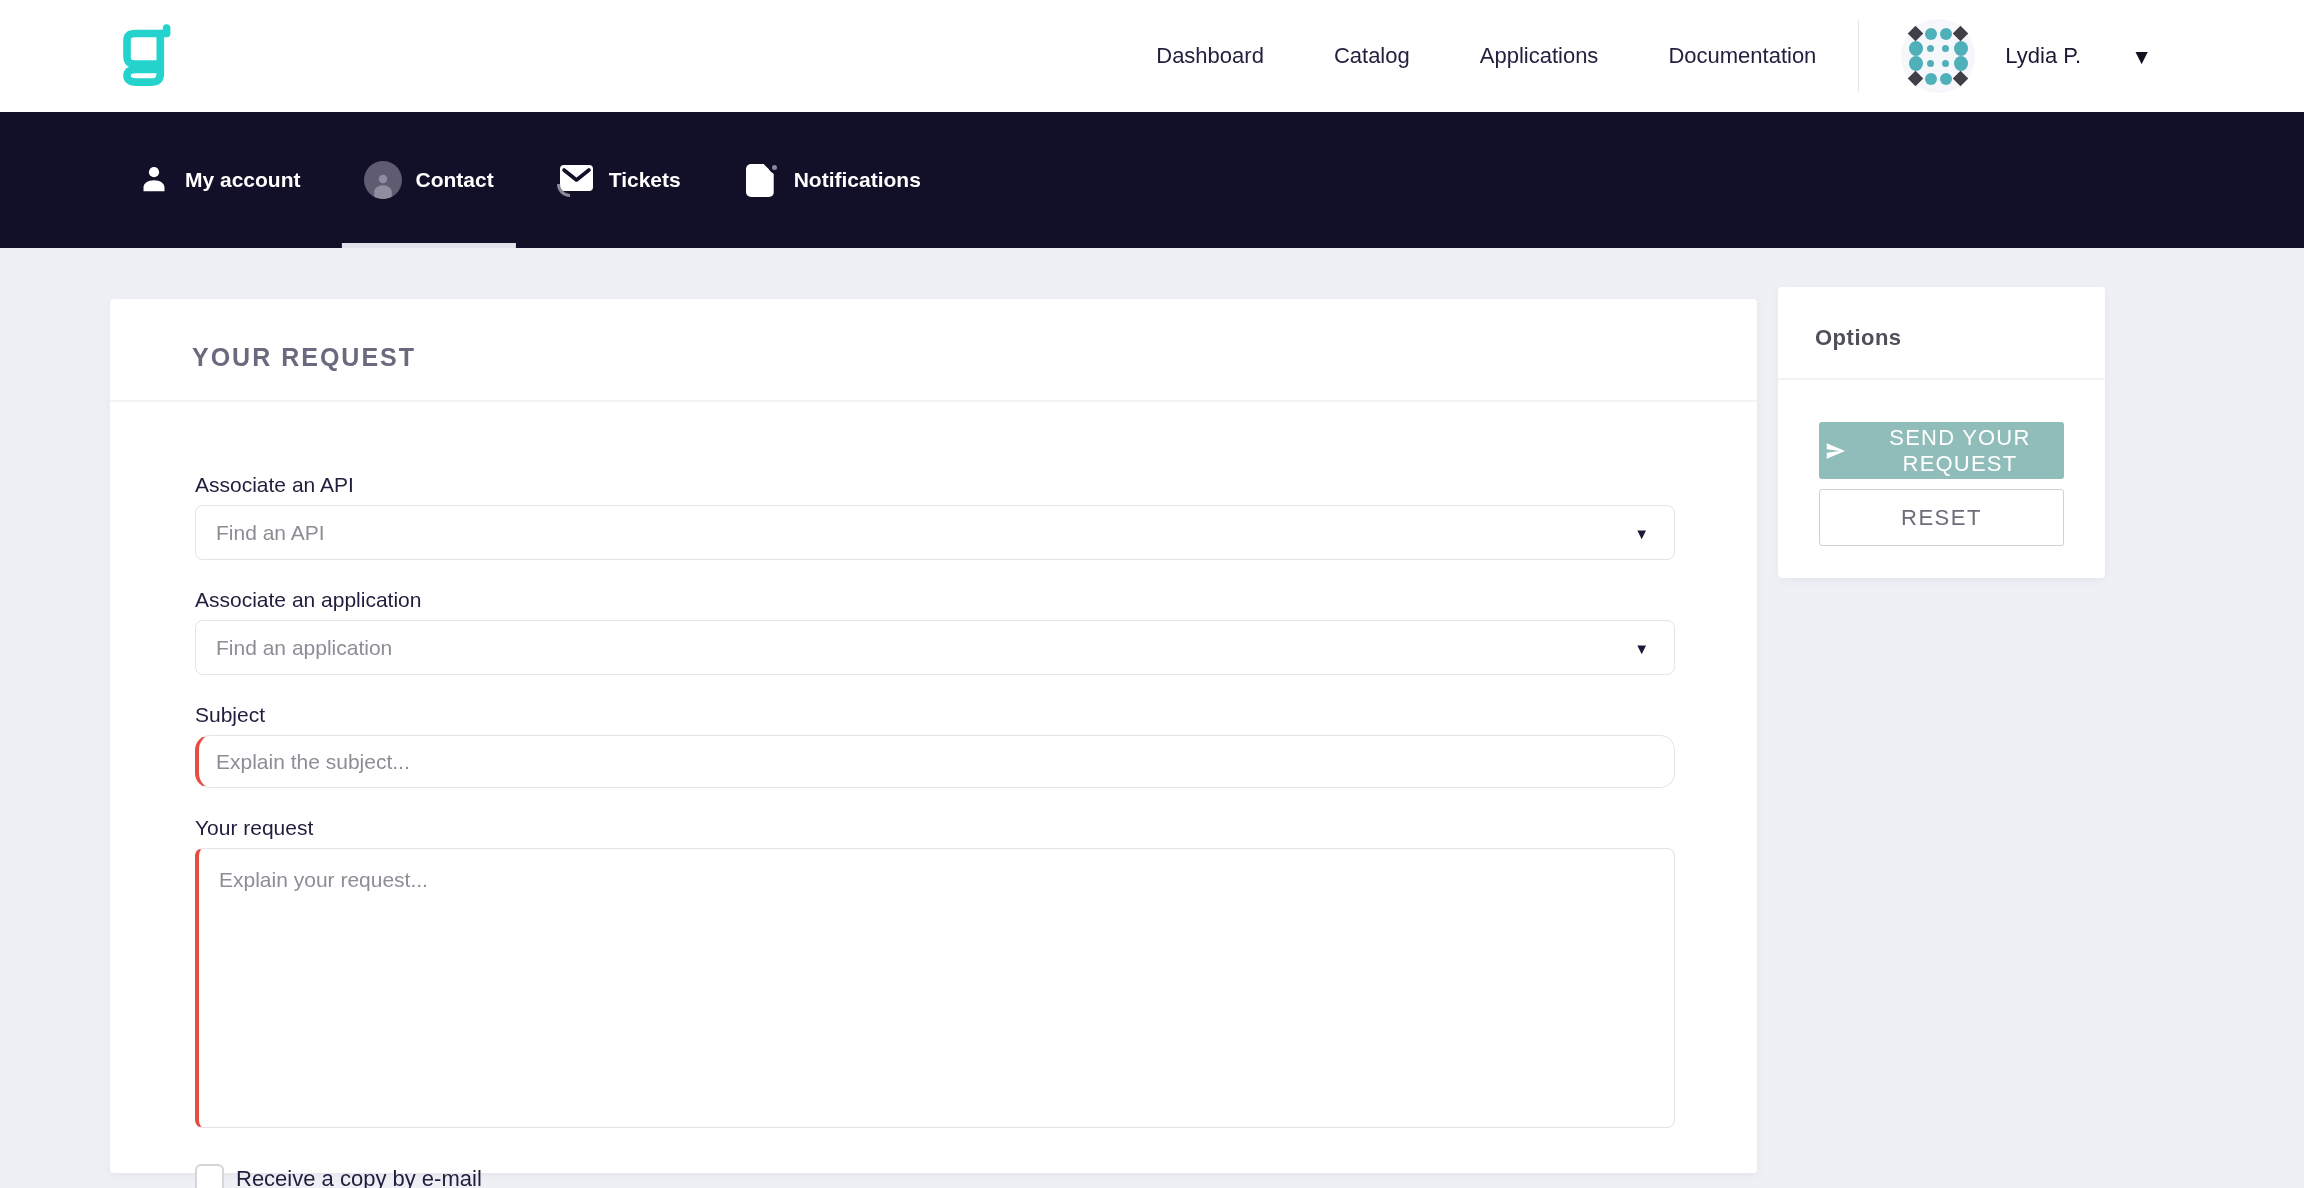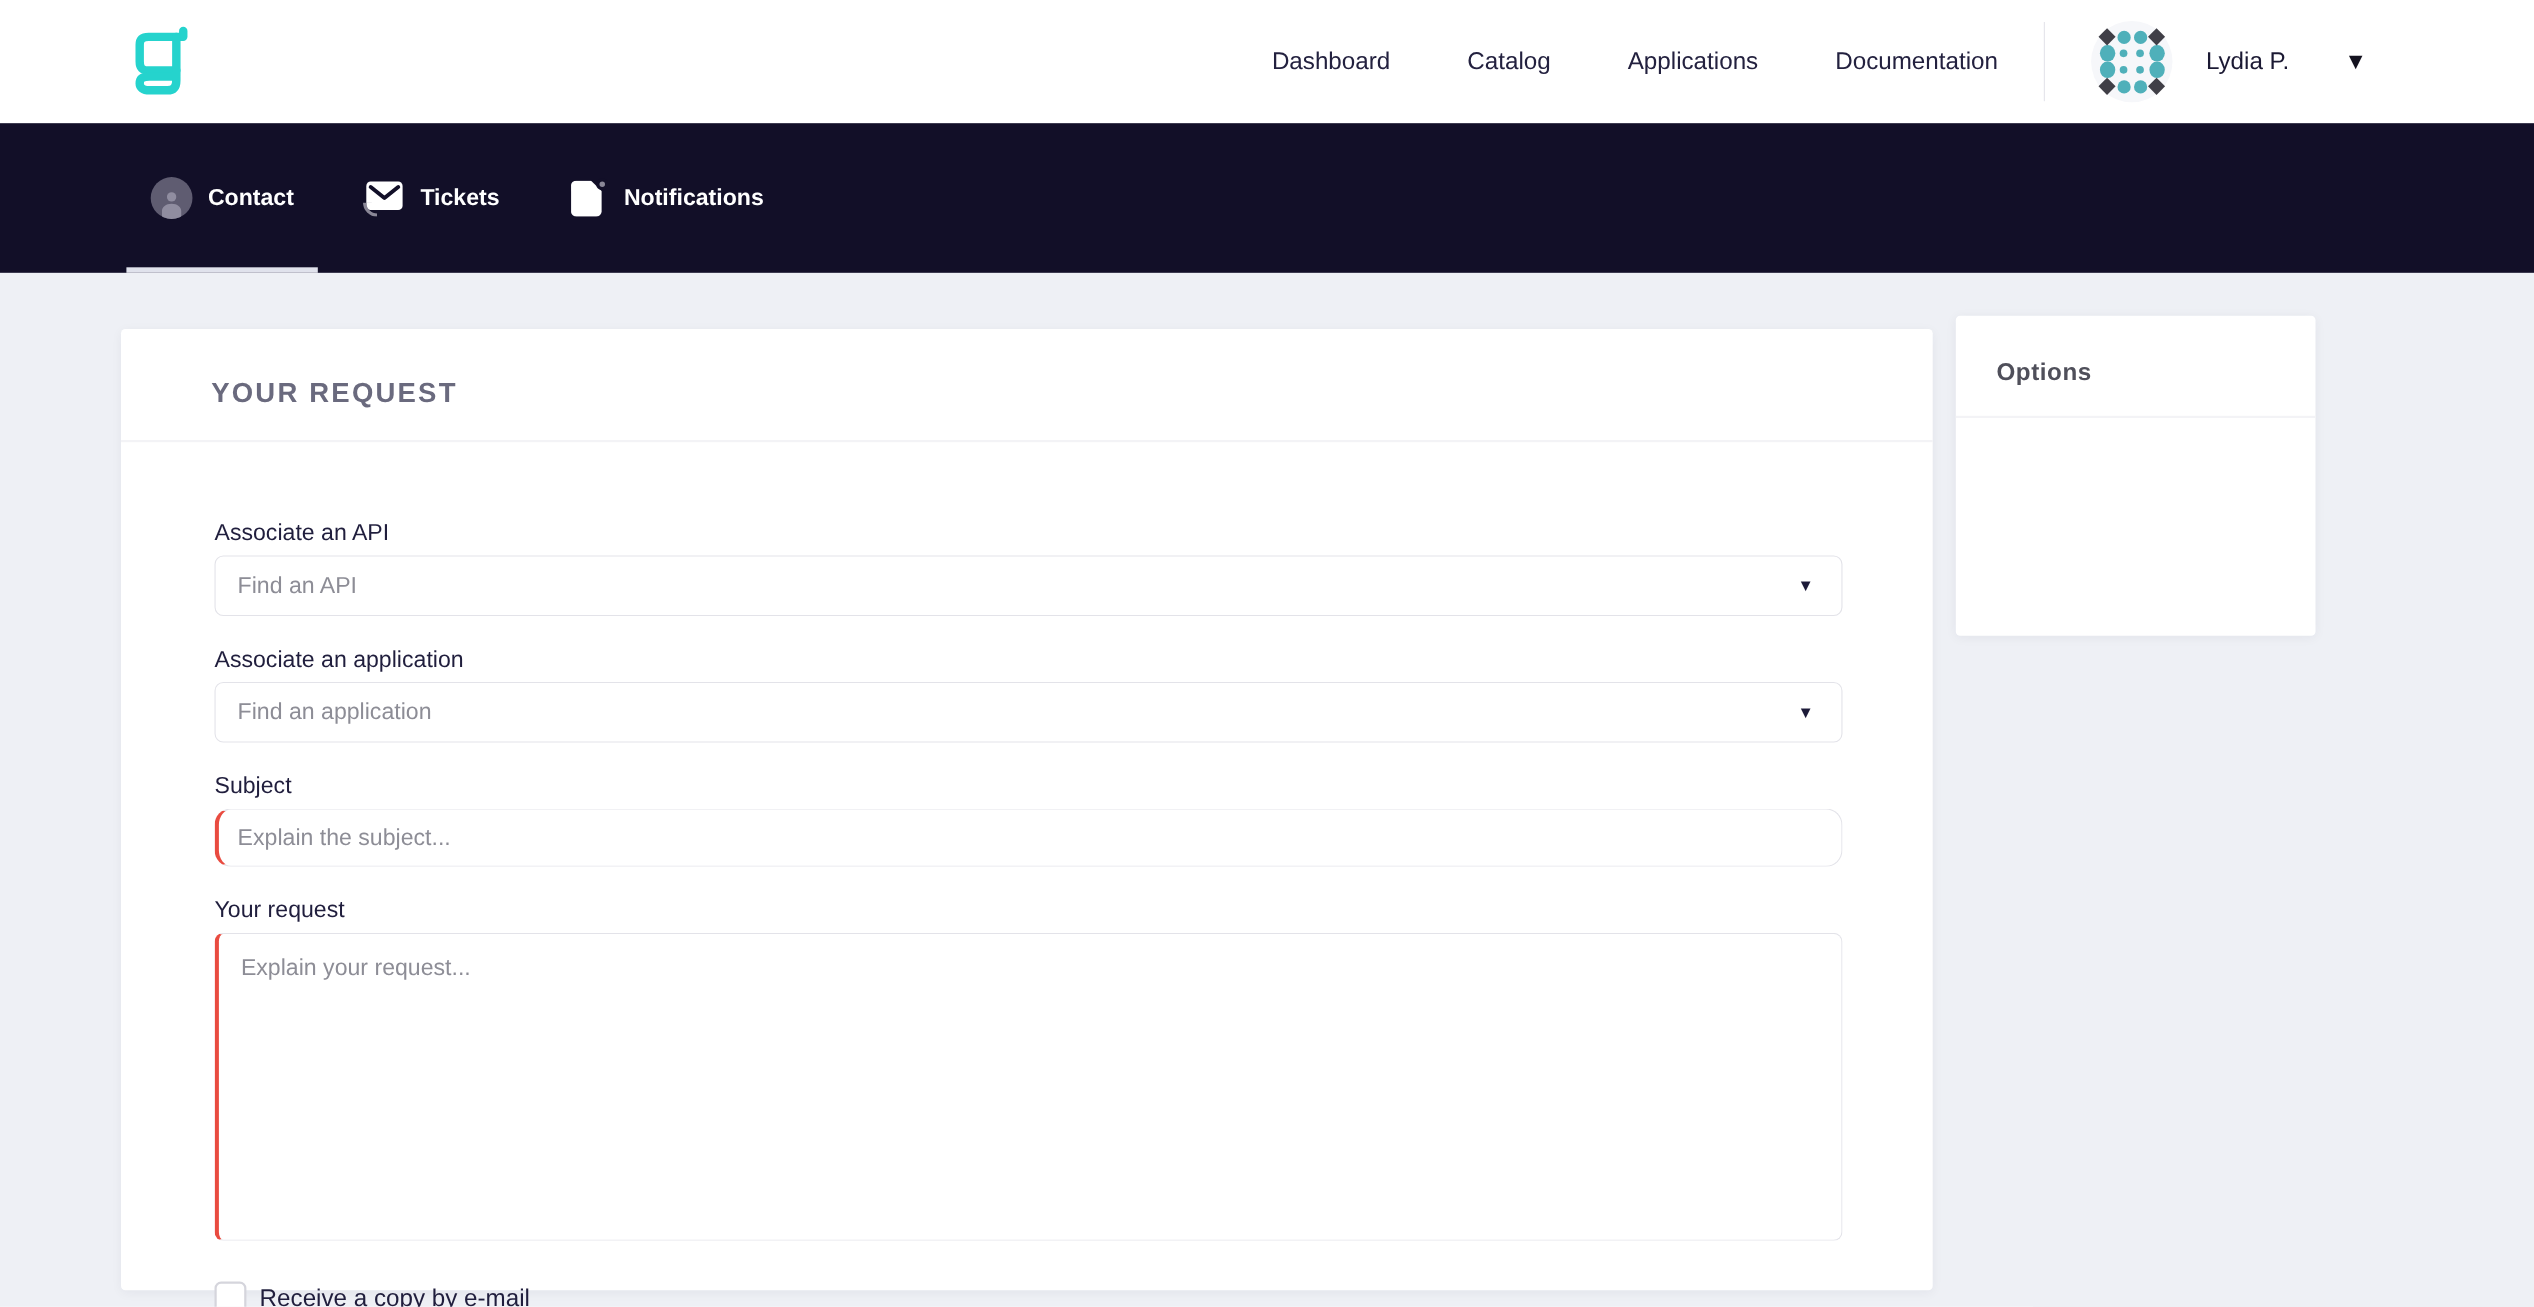--- a/index.html
+++ b/index.html
@@ -113,20 +113,27 @@
         <span class="av-dot"></span>
         <span class="av-dot"></span>
         <span class="av-dia"></span>
     </div>
   </div>
   <span class="username">Lydia P.</span>
   <span class="user-caret">▼</span>
 </header>
 
 <nav class="darkbar">
+  <div class="tab">
+    <svg class="icon-person" viewBox="0 0 24 24" fill="#ffffff">
+      <circle cx="12" cy="6.5" r="3.6"></circle>
+      <path d="M12 12.2c-4.4 0-7.4 2.3-7.4 5V20h14.8v-2.8c0-2.7-3-5-7.4-5z"></path>
+    </svg>
+    <span class="tab-label">My account</span>
+  </div>
 
   <div class="tab">
     <span class="icon-contact">
       <svg viewBox="0 0 24 24" width="30" height="30" fill="var(--contact-icon-fg)">
         <circle cx="12" cy="8" r="3.4"></circle>
         <path d="M12 13c-4.2 0-7 2.4-7 5.2V24h14v-5.8c0-2.8-2.8-5.2-7-5.2z"></path>
       </svg>
     </span>
     <span class="tab-label">Contact</span>
     <span class="tab-underline"></span>
@@ -194,15 +201,26 @@
         <span class="checkbox-label">Receive a copy by e-mail</span>
       </div>
 
     </div>
   </section>
 
   <aside class="card card-options">
     <div class="card-header">
       <span class="options-title">Options</span>
     </div>
+    <div class="options-body">
+      <button class="btn btn-send">
+        <svg viewBox="0 0 24 24">
+          <path d="M2.01 21L23 12 2.01 3 2 10l15 2-15 2z"></path>
+        </svg>
+        <span>SEND YOUR REQUEST</span>
+      </button>
+      <button class="btn btn-reset">
+        <span>RESET</span>
+      </button>
+    </div>
   </aside>
 
 </main>
 
 </body></html>

